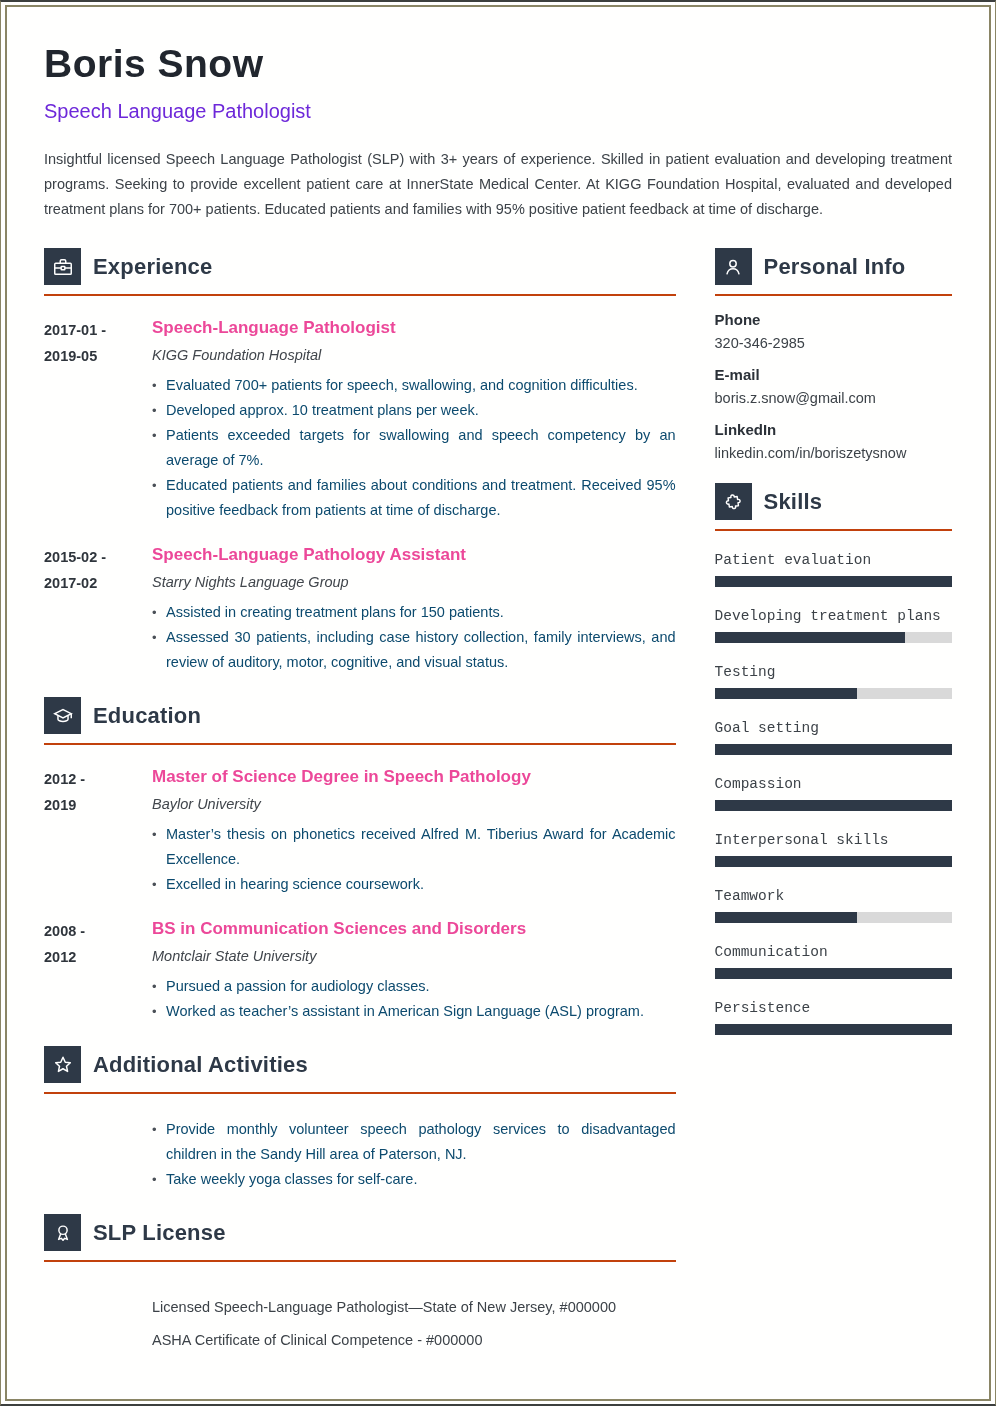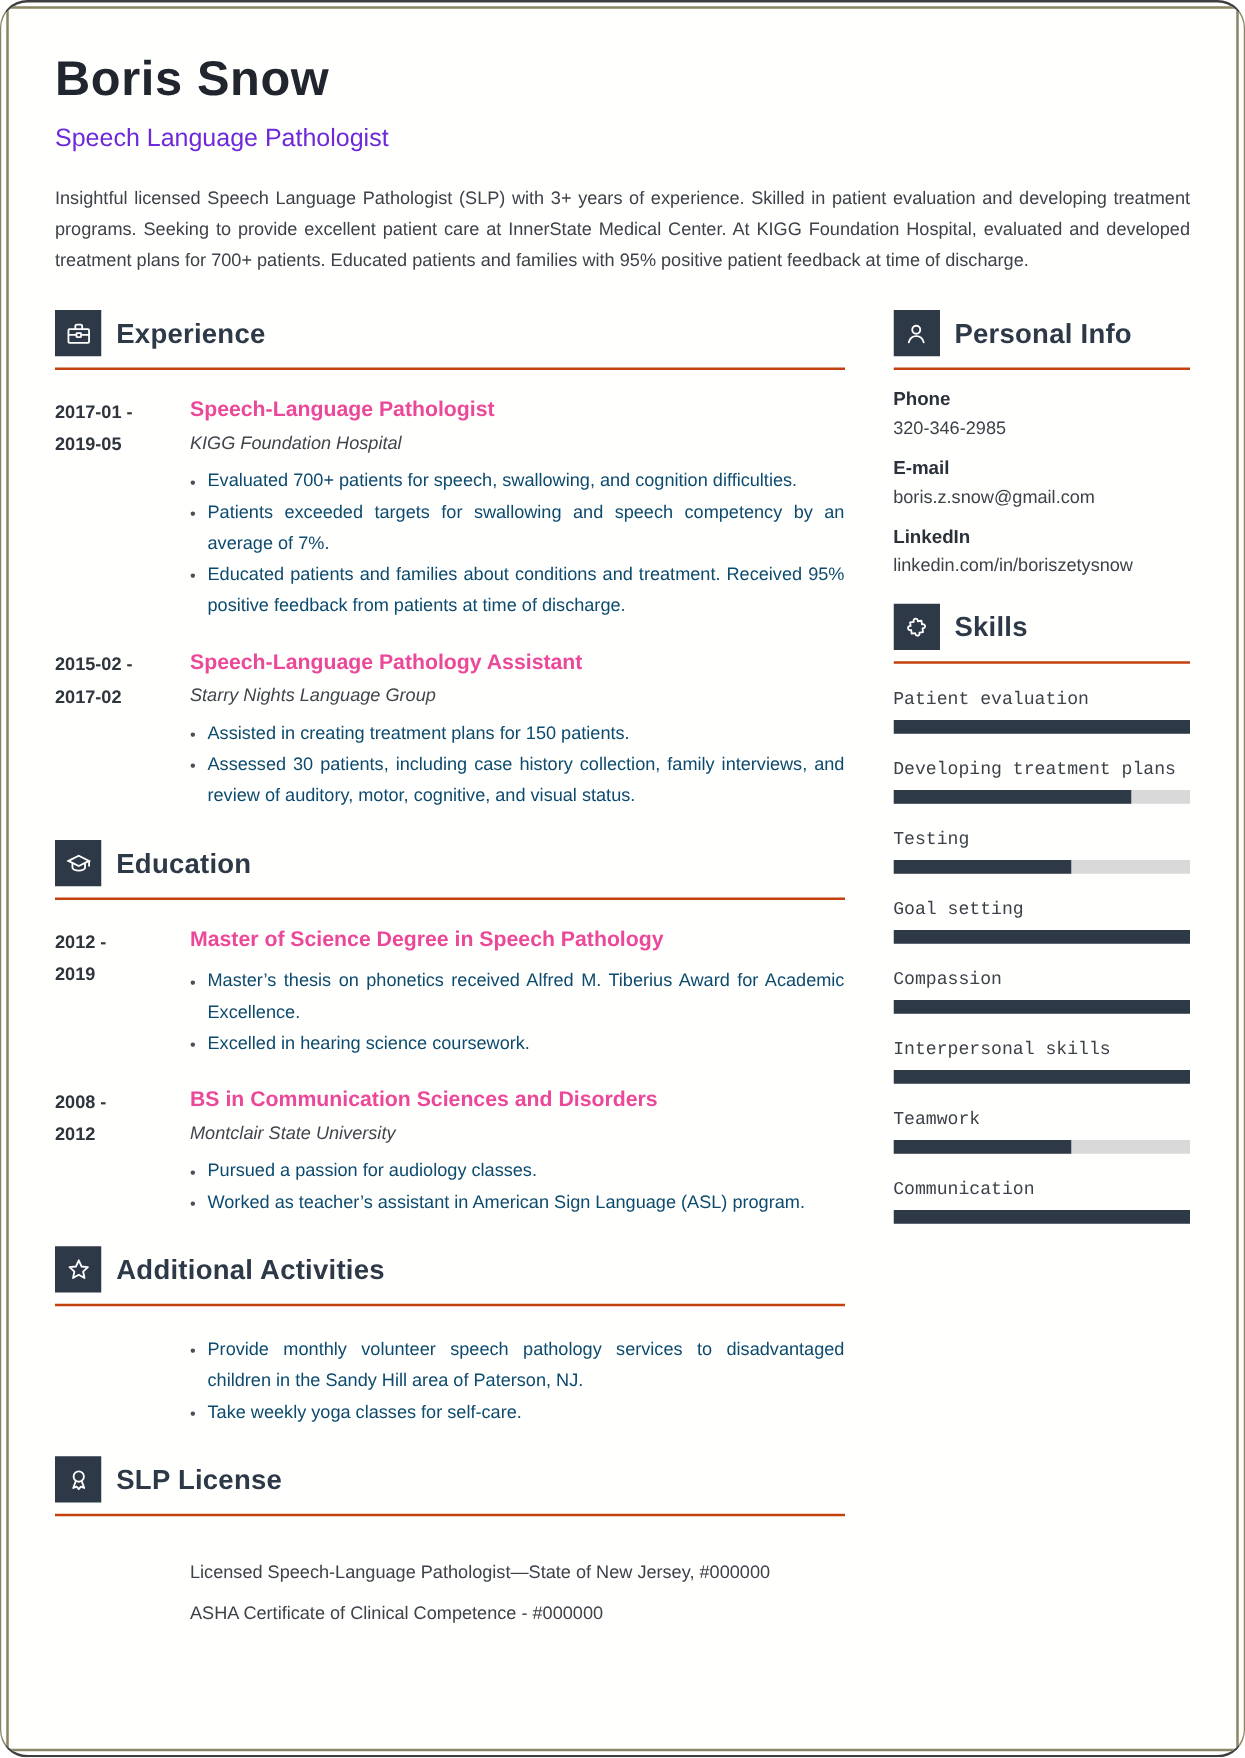--- a/index.html
+++ b/index.html
@@ -9,21 +9,20 @@
   .page {
     position:relative;
     width:996px; height:1406px;
     margin:0 auto;
     background:#fffffe;
     border-left:1px solid #8a8565;
     border-right:1px solid #8a8565;
     border-top:2px solid #3c3f3e;
     border-bottom:2px solid #3c3f3e;
     overflow:hidden;
-    border-radius:22px;
   }
   .frame {
     position:absolute; left:4px; top:3px; right:4px; bottom:3px;
     border:2px solid #8a8565;
     pointer-events:none;
   }
 
   .content { position:absolute; left:43px; right:43px; top:0; }
 
   
@@ -147,20 +146,21 @@
           <div class="entry">
             <div class="entry-dates">
               <div>2017-01 -</div>
               <div>2019-05</div>
             </div>
             <div class="entry-body">
               <div class="entry-title">Speech-Language Pathologist</div>
               <div class="entry-sub">KIGG Foundation Hospital</div>
               <ul class="bullets">
                 <li>Evaluated 700+ patients for speech, swallowing, and cognition difficulties.</li>
+                <li>Developed approx. 10 treatment plans per week.</li>
                 <li>Patients exceeded targets for swallowing and speech competency by an average of 7%.</li>
                 <li>Educated patients and families about conditions and treatment. Received 95% positive feedback from patients at time of discharge.</li>
               </ul>
             </div>
           </div>
 
           <div class="entry">
             <div class="entry-dates">
               <div>2015-02 -</div>
               <div>2017-02</div>
@@ -188,20 +188,21 @@
             <div class="sec-title">Education</div>
           </div>
 
           <div class="entry">
             <div class="entry-dates">
               <div>2012 -</div>
               <div>2019</div>
             </div>
             <div class="entry-body">
               <div class="entry-title">Master of Science Degree in Speech Pathology</div>
+              <div class="entry-sub">Baylor University</div>
               <ul class="bullets">
                 <li>Master’s thesis on phonetics received Alfred M. Tiberius Award for Academic Excellence.</li>
                 <li>Excelled in hearing science coursework.</li>
               </ul>
             </div>
           </div>
 
           <div class="entry">
             <div class="entry-dates">
               <div>2008 -</div>
@@ -340,19 +341,25 @@
               <div class="skill-bar">
                   <div class="skill-fill" style="width: 60%;"></div>
                 </div>
             </div>
             <div class="skill">
               <div class="skill-label">Communication</div>
               <div class="skill-bar">
                   <div class="skill-fill" style="width: 100%;"></div>
                 </div>
             </div>
+            <div class="skill">
+              <div class="skill-label">Persistence</div>
+              <div class="skill-bar">
+                  <div class="skill-fill" style="width: 100%;"></div>
+                </div>
+            </div>
           </div>
         </div>
 
       </div>
     </div>
   </div>
 </div>
 
 </body></html>

